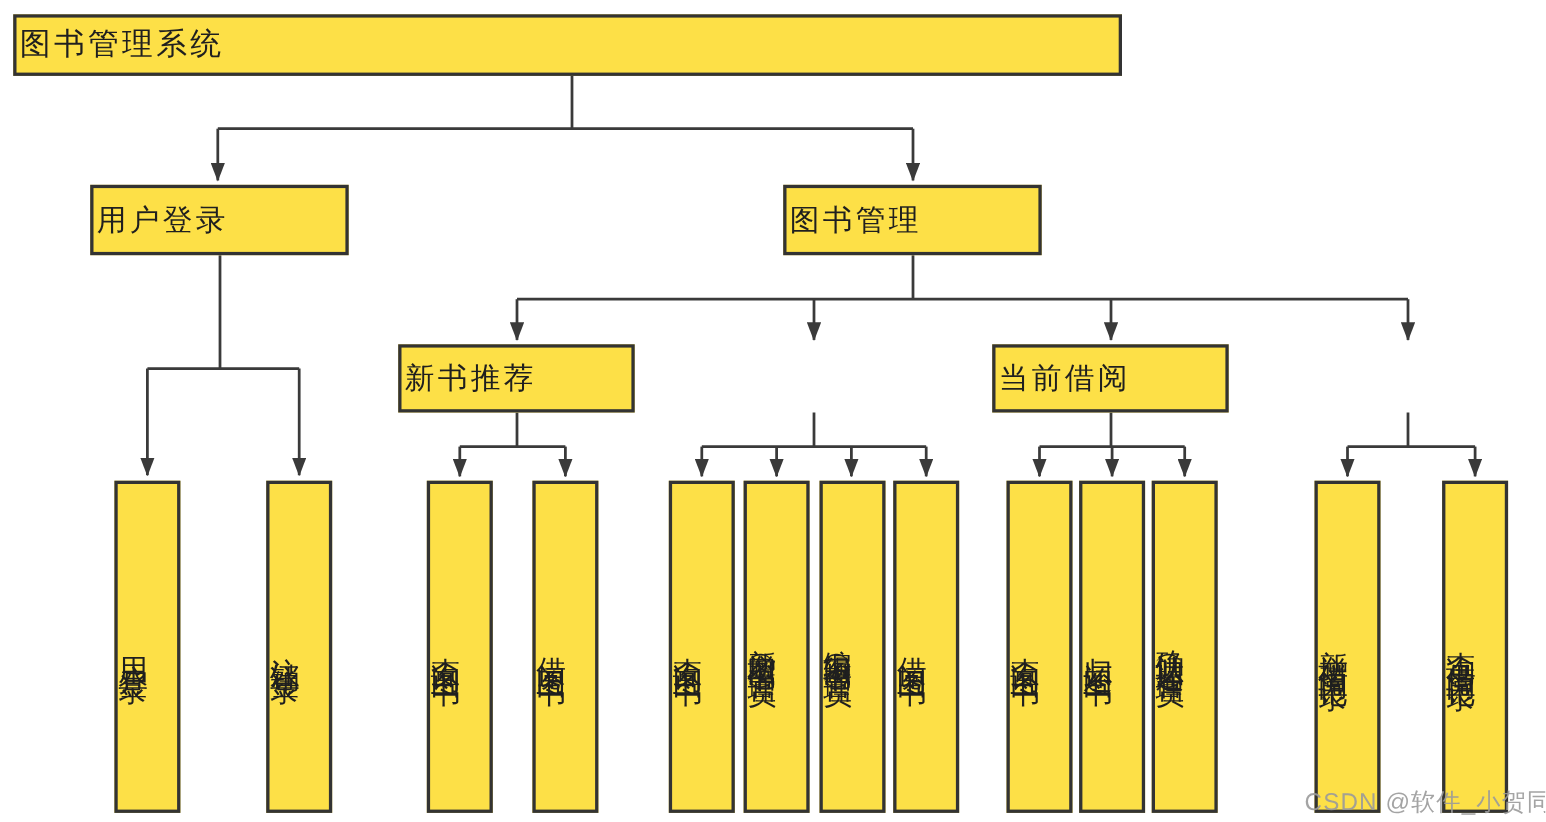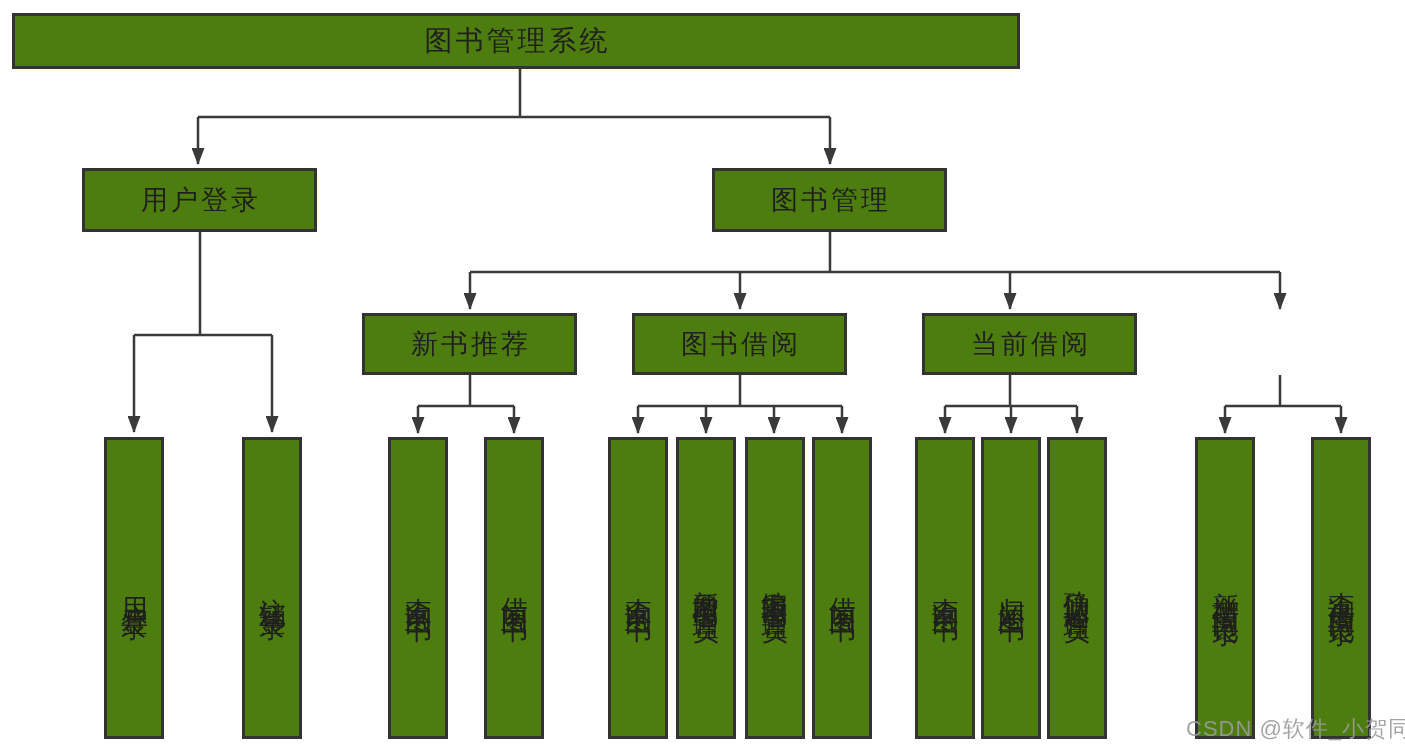--- a/index.html
+++ b/index.html
@@ -24,42 +24,43 @@
   }
   .connectors{
     position:absolute;
     left:0;top:0;
     width:1405px;height:747px;
     pointer-events:none;
   }
   .box{
     position:absolute;
     border:3px solid var(--box-border);
-    background:#4d7c0f;
+    background:#fde047;
     display:flex;
     align-items:center;
-    justify-content:center;
+    justify-content:flex-start;
     color:var(--text);
+    font-family:Liberation Serif, serif;
   }
   .hlabel{
     font-size:27px;
     letter-spacing:3px;
     white-space:nowrap;
     line-height:1;
     padding-left:3px; 
   }
   .root-box{left:12px;top:13px;width:1008px;height:56px;}
   .root-box .hlabel{font-size:28px;}
   .lvl2-box{top:168px;width:235px;height:64px;}
   .b-user-login{left:82px;}
   .b-book-mgmt{left:712px;}
   .lvl3-box{top:313px;width:215px;height:62px;}
   .b-newrec{left:362px;}
   .b-borrow{left:632px;}
-  .b-current{left:922px;}
+  .b-current{left:902px;}
   .b-records{left:1172px;}
   .leaf{
     top:437px;
     width:60px;
     height:302px;
   }
   .vlabel{
     writing-mode:vertical-rl;
     text-orientation:mixed;
     font-size:27px;
@@ -140,23 +141,20 @@
   <div class="box lvl2-box b-user-login">
     <span class="hlabel">用户登录</span>
   </div>
   <div class="box lvl3-box b-newrec">
     <span class="hlabel">新书推荐</span>
   </div>
 
   <div class="box lvl2-box b-book-mgmt">
     <span class="hlabel">图书管理</span>
   </div>
-  <div class="box lvl3-box b-borrow">
-    <span class="hlabel">图书借阅</span>
-  </div>
   <div class="box lvl3-box b-current">
     <span class="hlabel">当前借阅</span>
   </div>
 
   <div class="box leaf lf-ul1">
     <span class="vlabel">用户登录</span>
   </div>
   <div class="box leaf lf-ul2">
     <span class="vlabel">注销登录</span>
   </div>

